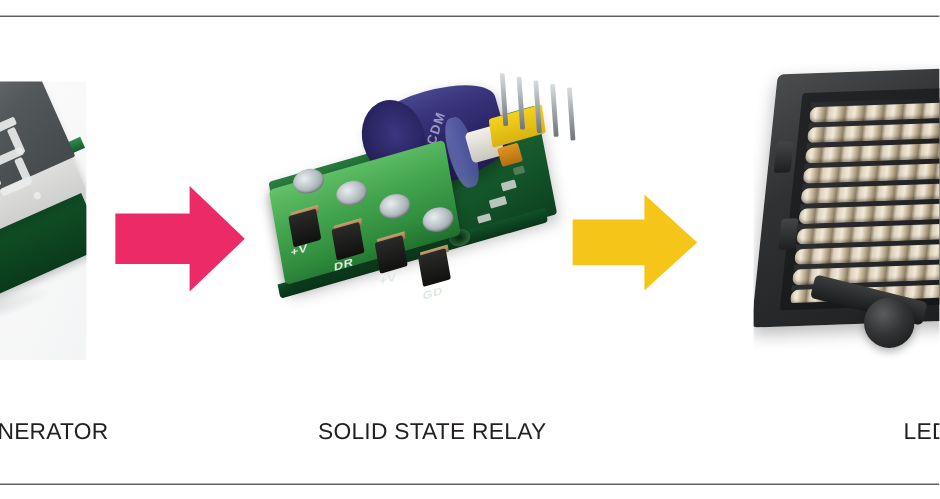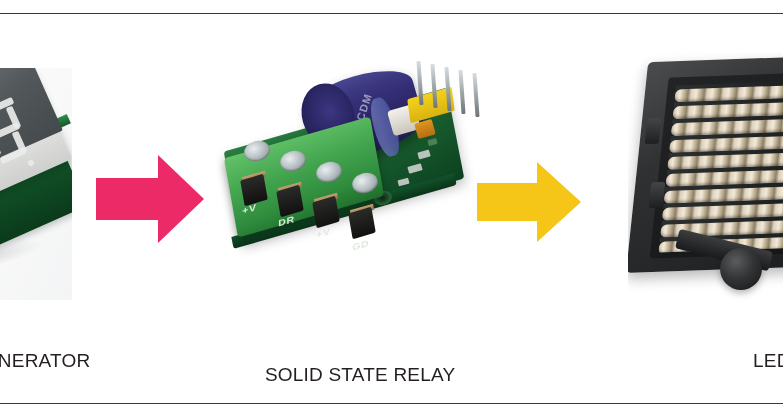--- a/index.html
+++ b/index.html
@@ -426,21 +426,21 @@
   .caption {
     position: absolute;
     top: 350px;
     font-family: "Liberation Sans", sans-serif;
     font-size: 19px;
     color: #231f20;
     letter-spacing: .2px;
     white-space: nowrap;
   }
   #caption-generator { left: -30px; }
-  #caption-relay     { left: 265px; margin-top: 14px; }
+  #caption-relay     { left: 265px; }
   #caption-led       { left: 753px; }
 </style>
 </head>
 <body>
 
 <div id="figure">
 
   <div class="hrule" id="rule-top"></div>
   <div class="hrule" id="rule-bottom"></div>
 

